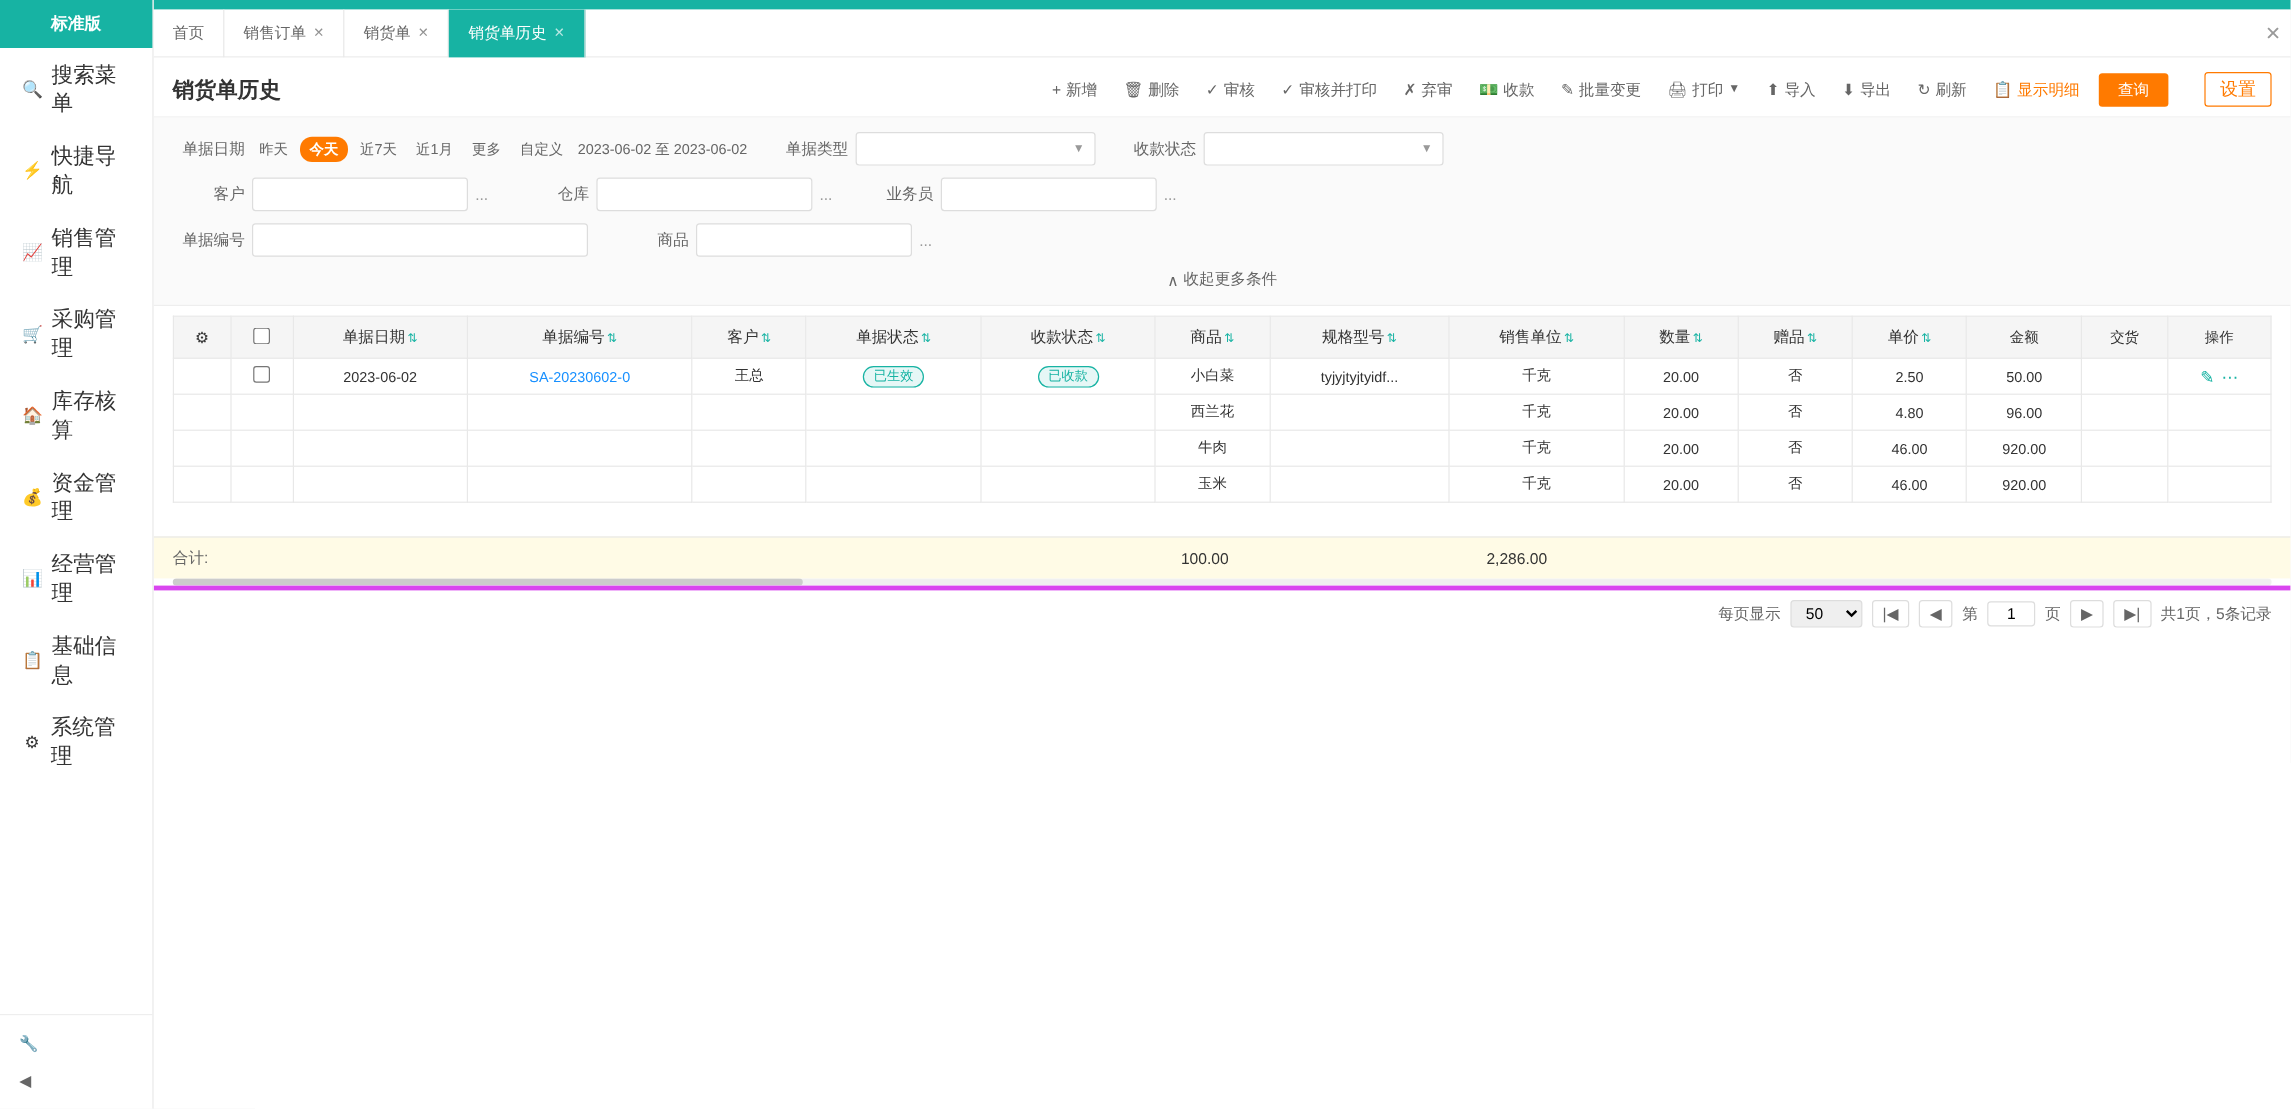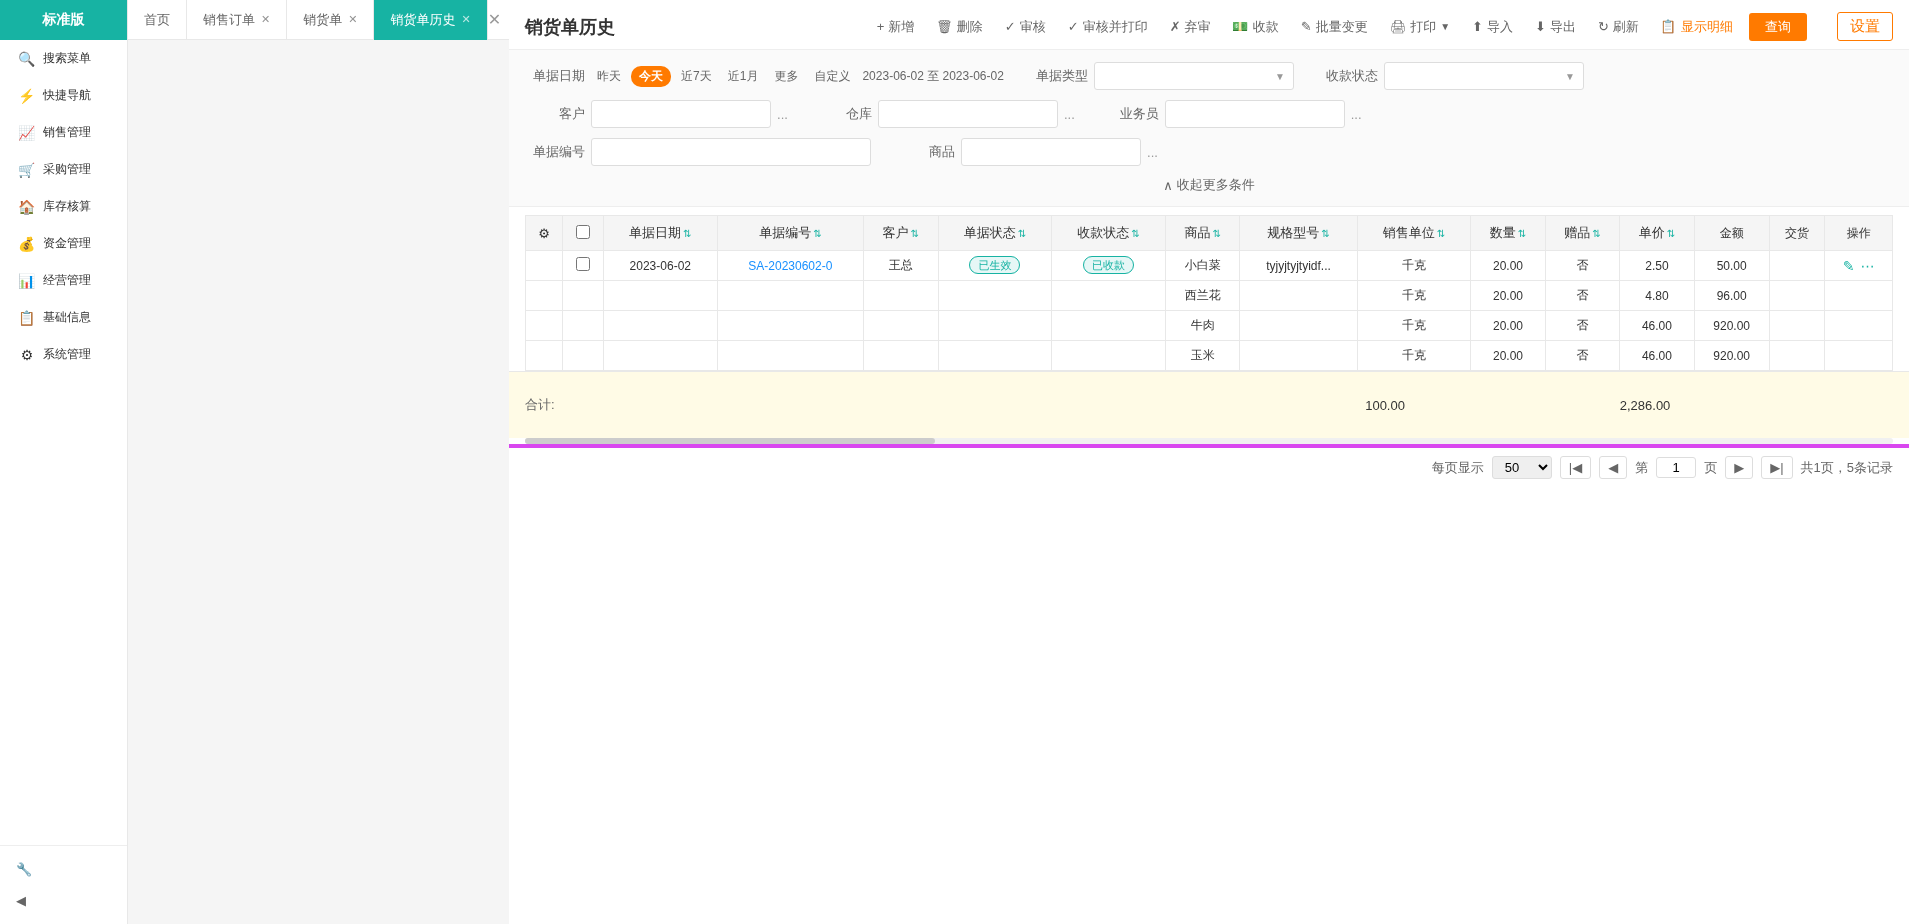--- a/index.html
+++ b/index.html
@@ -3,26 +3,26 @@
   <meta charset="utf-8">
   <style>
     * { margin: 0; padding: 0; box-sizing: border-box; font-family: 'Microsoft YaHei', Arial, sans-serif; font-size: 13px; }
     body { background: #f5f5f5; display: flex; height: 924px; overflow: hidden; }
 
     
     .sidebar { width: 128px; background: #fff; border-right: 1px solid #e8e8e8; display: flex; flex-direction: column; height: 100%; }
     .sidebar-logo { height: 40px; background: #17b3a3; display: flex; align-items: center; justify-content: center; color: #fff; font-size: 14px; font-weight: bold; }
     .sidebar-item { display: flex; align-items: center; padding: 10px 16px; cursor: pointer; color: #333; gap: 8px; border-left: 3px solid transparent; }
     .sidebar-icon { width: 16px; height: 16px; display: inline-flex; align-items: center; justify-content: center; font-size: 14px; }
-    .sidebar-label { font-size: 12px; }
+    .sidebar-label { font-size: 18px; }
     .sidebar-bottom { margin-top: auto; border-top: 1px solid #eee; padding: 8px 0; }
     .sidebar-bottom-item { display: flex; align-items: center; padding: 8px 16px; cursor: pointer; color: #666; gap: 8px; }
 
     
-    .main { flex: 1; display: flex; flex-direction: row; overflow: hidden; }
+    .main { flex: 1; display: flex; flex-direction: column; overflow: hidden; }
 
     
     .tab-bar { display: flex; align-items: center; background: #fff; border-bottom: 1px solid #e8e8e8; height: 40px; padding: 0 0; }
     .tab { display: flex; align-items: center; padding: 0 16px; height: 40px; cursor: pointer; color: #666; border-right: 1px solid #e8e8e8; gap: 6px; font-size: 13px; }
     .tab.active { background: #17b3a3; color: #fff; }
     .tab-close { font-size: 11px; opacity: 0.7; cursor: pointer; }
     .tab-bar-right { margin-left: auto; padding-right: 8px; color: #999; cursor: pointer; font-size: 16px; }
 
     
     .content { flex: 1; overflow-y: auto; background: #fff; padding: 0; }
@@ -59,21 +59,21 @@
     .data-table td { border: 1px solid #e8e8e8; padding: 6px 6px; text-align: center; color: #333; font-size: 12px; }
     .sort-icon { color: #17b3a3; font-size: 10px; margin-left: 2px; }
     .status-badge { padding: 2px 8px; border-radius: 10px; font-size: 11px; }
     .status-active { background: #e6f7f6; color: #17b3a3; border: 1px solid #17b3a3; }
     .status-paid { background: #e6f7f6; color: #17b3a3; border: 1px solid #17b3a3; }
     .action-btns { display: flex; align-items: center; justify-content: center; gap: 6px; }
     .action-btn { color: #17b3a3; cursor: pointer; font-size: 14px; }
     .checkbox { width: 14px; height: 14px; cursor: pointer; }
 
     
-    .summary-row { display: flex; align-items: center; background: #fffbe6; border-top: 1px solid #e8e8e8; padding: 24px 16px; position: sticky; bottom: 40px; }
+    .summary-row { display: flex; align-items: center; background: #fffbe6; border-top: 1px solid #e8e8e8; padding: 8px 16px; position: sticky; bottom: 40px; margin-top: 28px; }
     .summary-label { color: #666; min-width: 60px; }
     .summary-values { display: flex; flex: 1; }
     .summary-qty { text-align: center; flex: 1; color: #333; }
     .summary-amount { text-align: center; flex: 1; color: #333; }
 
     
     .pagination { display: flex; align-items: center; justify-content: flex-end; padding: 8px 16px; border-top: 4px solid #d946ef; background: #fff; gap: 8px; }
     .page-size-label { color: #666; }
     .page-size-select { border: 1px solid #ddd; border-radius: 3px; padding: 2px 8px; width: 60px; }
     .page-btn { border: 1px solid #ddd; background: #fff; padding: 3px 8px; cursor: pointer; border-radius: 3px; color: #666; }

